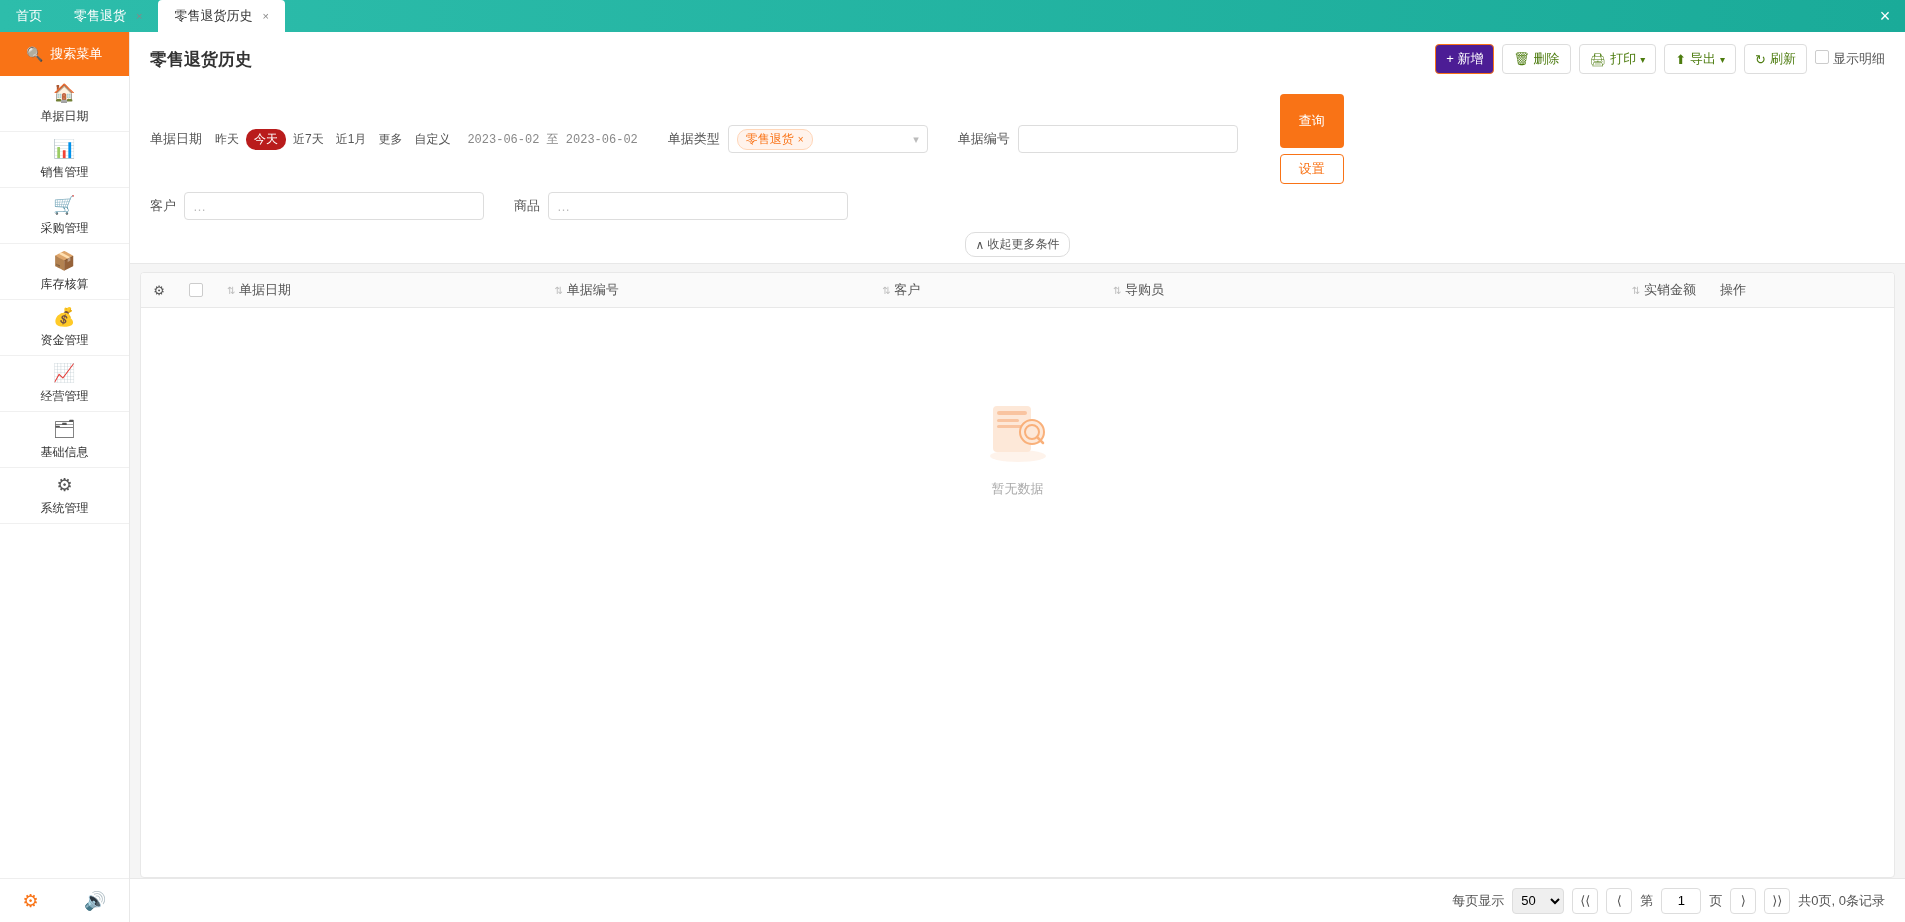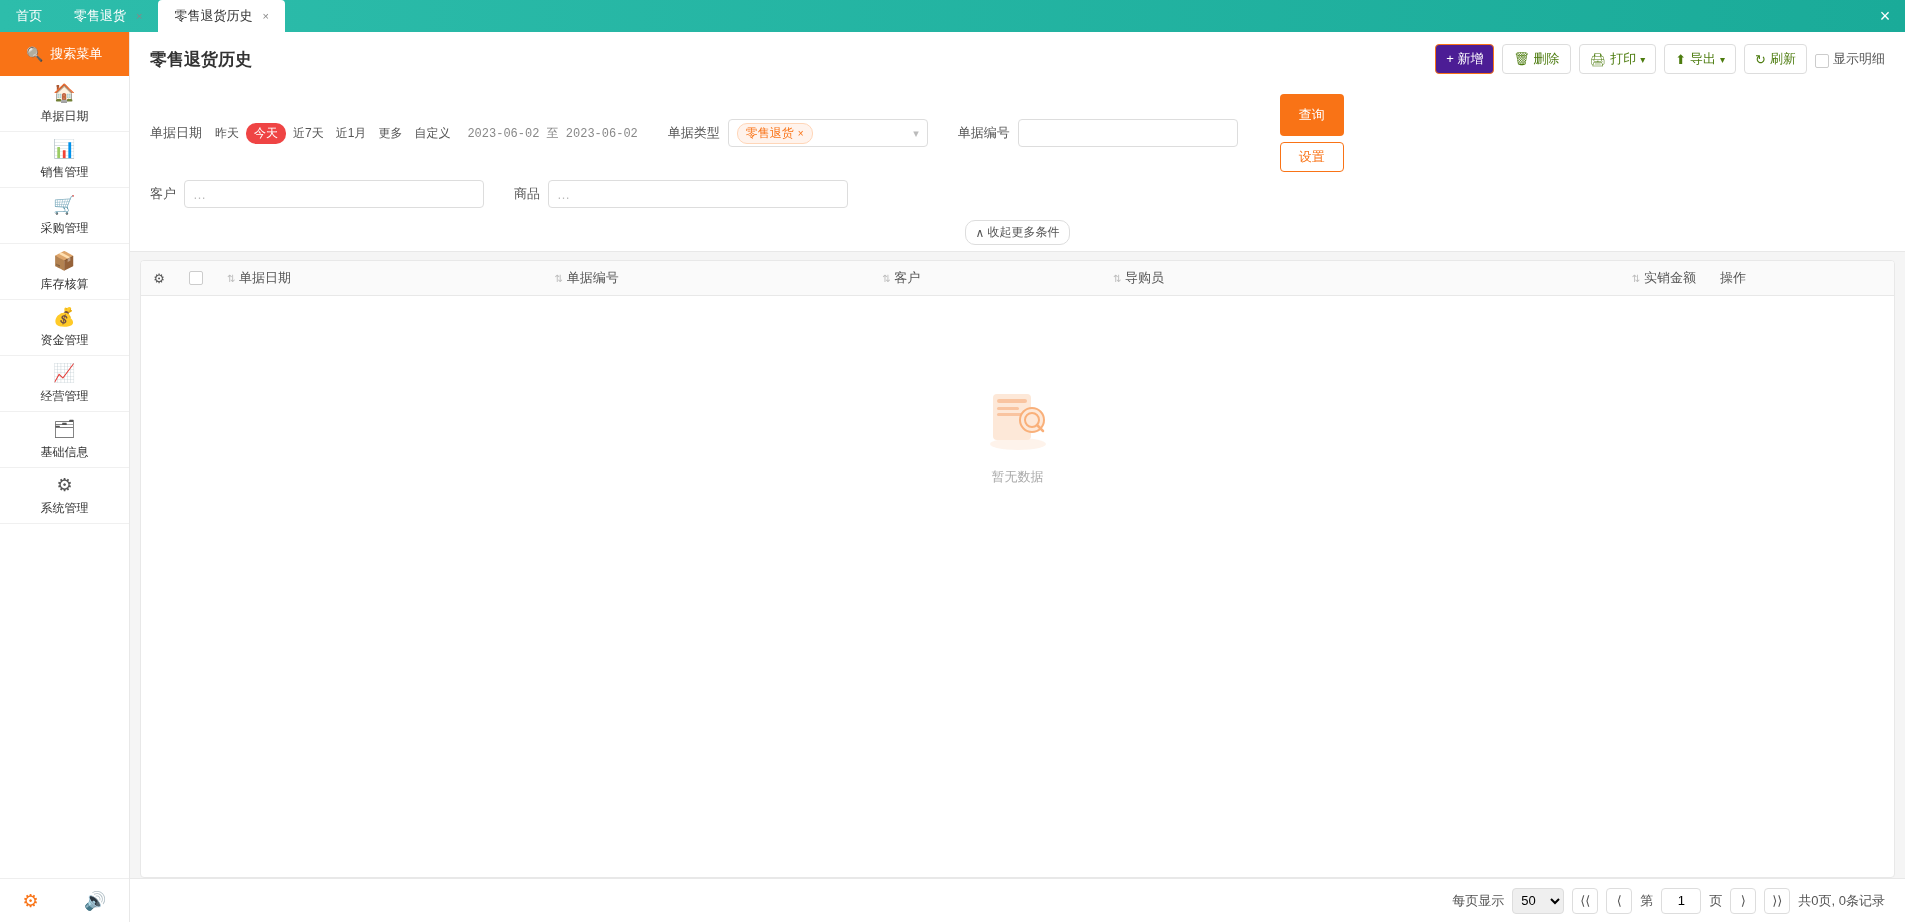--- a/index.html
+++ b/index.html
@@ -144,21 +144,21 @@
       cursor: pointer;
       color: #4d7c0f;
     }
     .toolbar-btn.primary {
       background: #4c1d95;
       color: #fff;
       border-color: #f97316;
     }
     .show-detail-wrap {
       display: flex;
-      align-items: flex-end;
+      align-items: flex-start;
       gap: 4px;
       font-size: 13px;
       color: #555;
     }
     .checkbox-display {
       width: 14px;
       height: 14px;
       border: 1px solid #ccc;
       border-radius: 2px;
       background: #fff;
@@ -192,21 +192,21 @@
       gap: 2px;
     }
     .date-opt {
       font-size: 12px;
       color: #555;
       padding: 2px 5px;
       cursor: pointer;
       border-radius: 3px;
     }
     .date-opt.active {
-      background: #ef4444;
+      background: #b91c1c;
       color: #fff;
       border-radius: 10px;
       padding: 2px 8px;
     }
     .date-range-text {
       font-size: 12px;
       color: #888;
       margin-left: 4px;
       font-family: Liberation Mono, monospace;
     }
@@ -355,21 +355,21 @@
       text-align: center;
       font-size: 13px;
     }
 
     
     .query-btn {
       background: #f97316;
       color: #fff;
       border: none;
       border-radius: 4px;
-      padding: 12px 18px;
+      padding: 18px 18px;
       font-size: 13px;
       cursor: pointer;
     }
     .set-btn {
       background: #fff;
       color: #f97316;
       border: 1px solid #f97316;
       border-radius: 4px;
       padding: 5px 18px;
       font-size: 13px;

